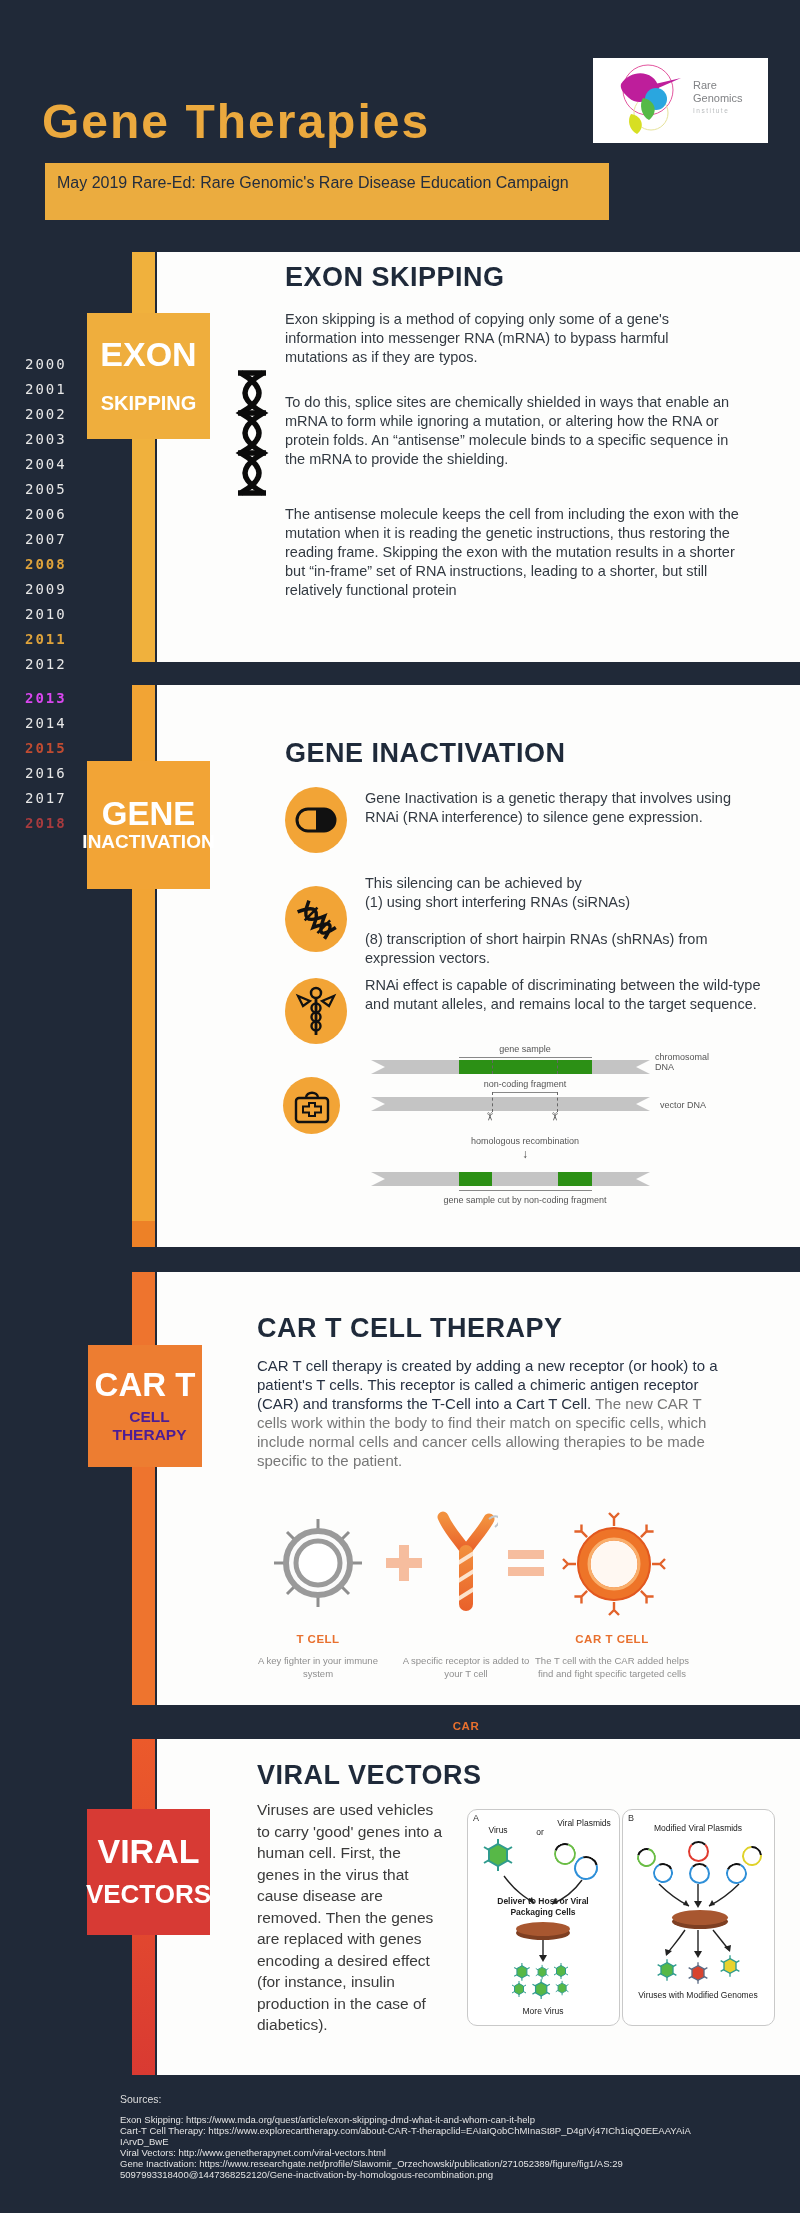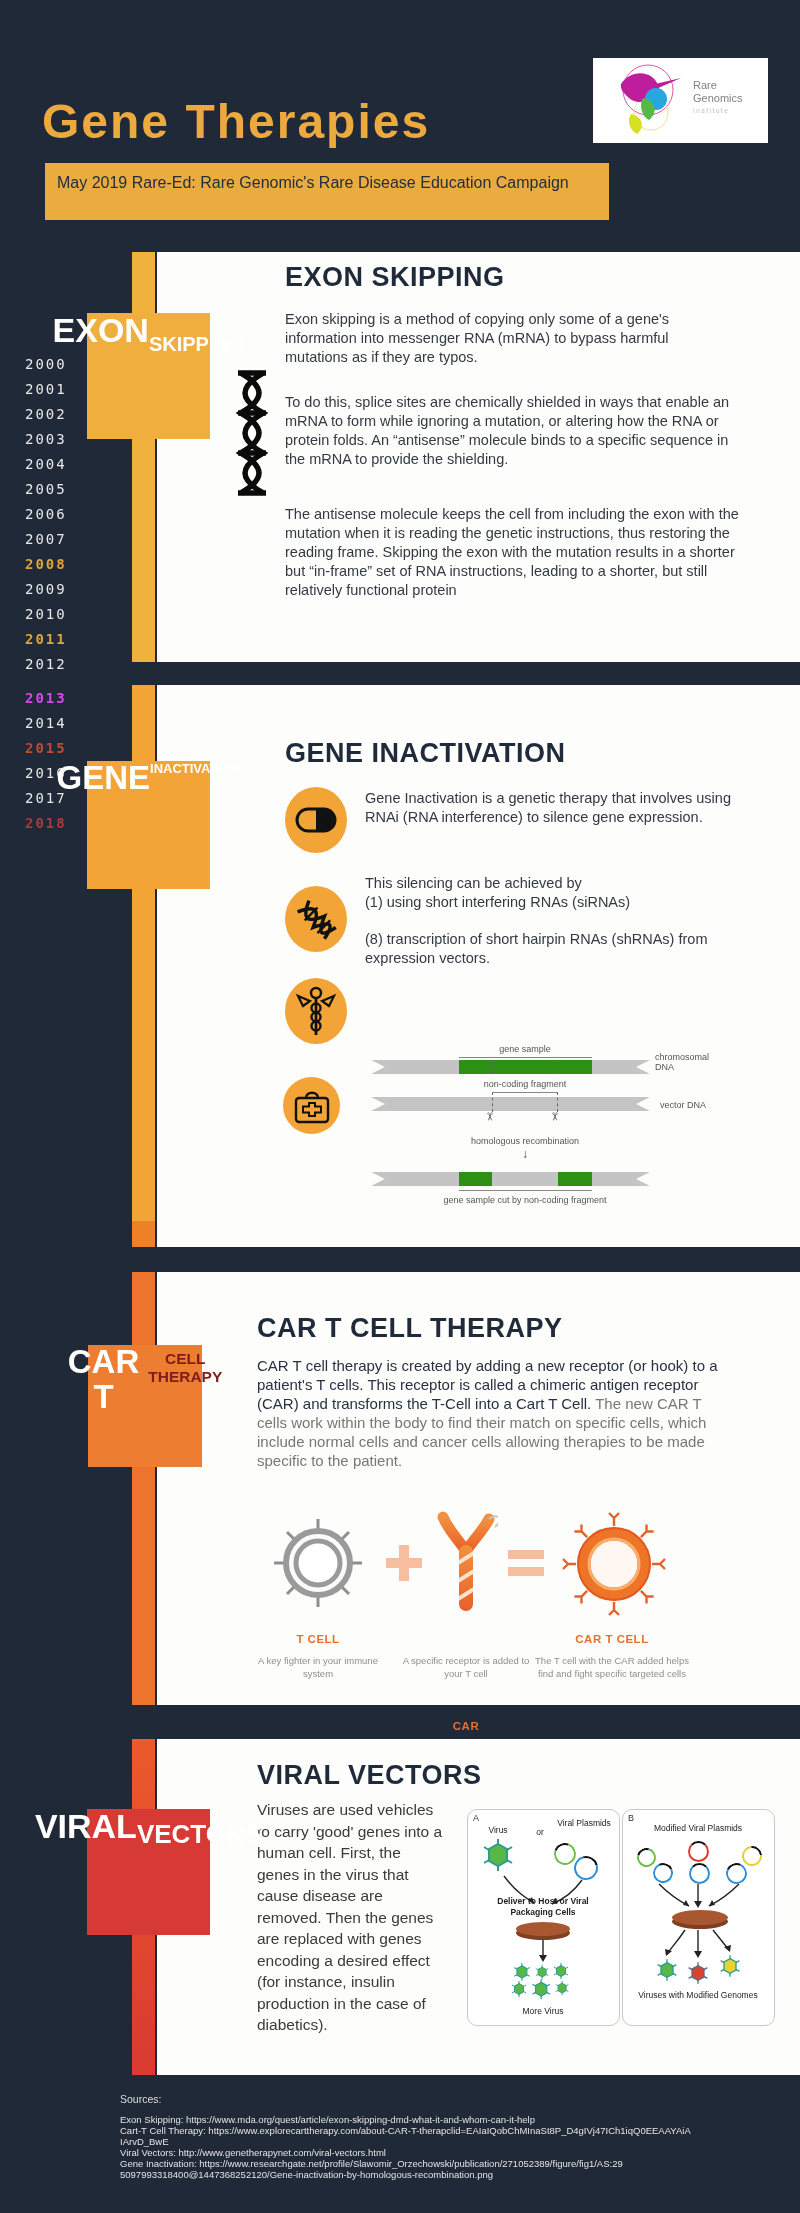--- a/index.html
+++ b/index.html
@@ -24,32 +24,32 @@
   
   .panel{left:157px;width:643px;background:#FDFDFC;}
   .vbar{left:132px;width:23px;}
   .bar1{top:252px;height:410px;background:#F0B13D;}
   .bar2{top:685px;height:562px;background:#F2A434;}
   .bar2 .tab{position:absolute;left:0;bottom:0;width:100%;height:26px;background:#ED8127;}
   .bar3{top:1272px;height:433px;background:#EE742E;}
   .bar4{top:1739px;height:336px;background:linear-gradient(180deg,#EB5A2B 0%,#E44B2E 45%,#D93A32 100%);}
 
   .tagbox{left:87px;width:123px;color:#fff;text-align:center;z-index:4;
-          display:flex;flex-direction:row;justify-content:center;}
+          display:flex;flex-direction:column;justify-content:center;align-items:center;}
   .tag-big{font-weight:700;line-height:1.05;}
   .tag-small{font-weight:700;}
   .tagbox.t1{top:313px;height:126px;background:#EFAE3D;}
   .t1 .tag-big{font-size:34px;}
   .t1 .tag-small{font-size:20px;margin-top:20px;}
   .tagbox.t2{top:761px;height:128px;background:#F2A436;}
   .t2 .tag-big{font-size:33px;}
-  .t2 .tag-small{font-size:13px;margin-top:0;}
+  .t2 .tag-small{font-size:19px;margin-top:0;}
   .tagbox.t3{top:1345px;height:122px;background:#ED7D31;width:114px;left:88px;}
   .t3 .tag-big{font-size:33px;}
-  .t3 .tag-small{font-size:15.5px;margin-top:5px;color:#7f1d1d;padding-left:9px;}
+  .t3 .tag-small{font-size:15.5px;margin-top:5px;color:#4c1d95;padding-left:9px;}
   .tagbox.t4{top:1809px;height:126px;background:#D73A34;}
   .t4 .tag-big{font-size:34px;}
   .t4 .tag-small{font-size:26px;margin-top:10px;}
 
   .sec-title{font-size:27px;font-weight:800;color:#1F2A3A;letter-spacing:0.5px;}
   .body-txt{font-size:14.5px;line-height:19px;color:#333A42;}
 
   
   .oicon{background:#F2A436;border-radius:50%;display:flex;align-items:center;justify-content:center;}
 
@@ -200,20 +200,21 @@
     <svg width="42" height="52" viewBox="0 0 42 52">
       <circle cx="21" cy="8" r="5" fill="none" stroke="#111" stroke-width="2.5"></circle>
       <path d="M15 16 L3 11 L8 21 Z" fill="none" stroke="#111" stroke-width="2.2"></path>
       <path d="M27 16 L39 11 L34 21 Z" fill="none" stroke="#111" stroke-width="2.2"></path>
       <line x1="21" y1="13" x2="21" y2="50" stroke="#111" stroke-width="2.8"></line>
       <circle cx="21" cy="23" r="4.5" fill="none" stroke="#111" stroke-width="2.4"></circle>
       <circle cx="21" cy="32" r="4.5" fill="none" stroke="#111" stroke-width="2.4"></circle>
       <circle cx="21" cy="41" r="4.5" fill="none" stroke="#111" stroke-width="2.4"></circle>
     </svg>
   </div>
+  <div class="abs body-txt" style="left:365px;top:976px;width:400px">RNAi effect is capable of discriminating between the wild-type and mutant alleles, and remains local to the target sequence.</div>
 
   <div class="abs oicon" style="left:283px;top:1077px;width:57px;height:57px">
     <svg width="40" height="38" viewBox="0 0 40 38">
       <path d="M14 11 c0 -7 12 -7 12 0" fill="none" stroke="#111" stroke-width="2.4"></path>
       <rect x="4" y="11" width="32" height="24" rx="3" fill="none" stroke="#111" stroke-width="2.4"></rect>
       <path d="M17 16 h6 v3.5 h6 v6 h-6 v3.5 h-6 v-3.5 h-6 v-6 h6 z" fill="none" stroke="#111" stroke-width="2"></path>
     </svg>
   </div>
 
   <div class="abs" style="left:365px;top:1044px;width:410px;height:175px">

